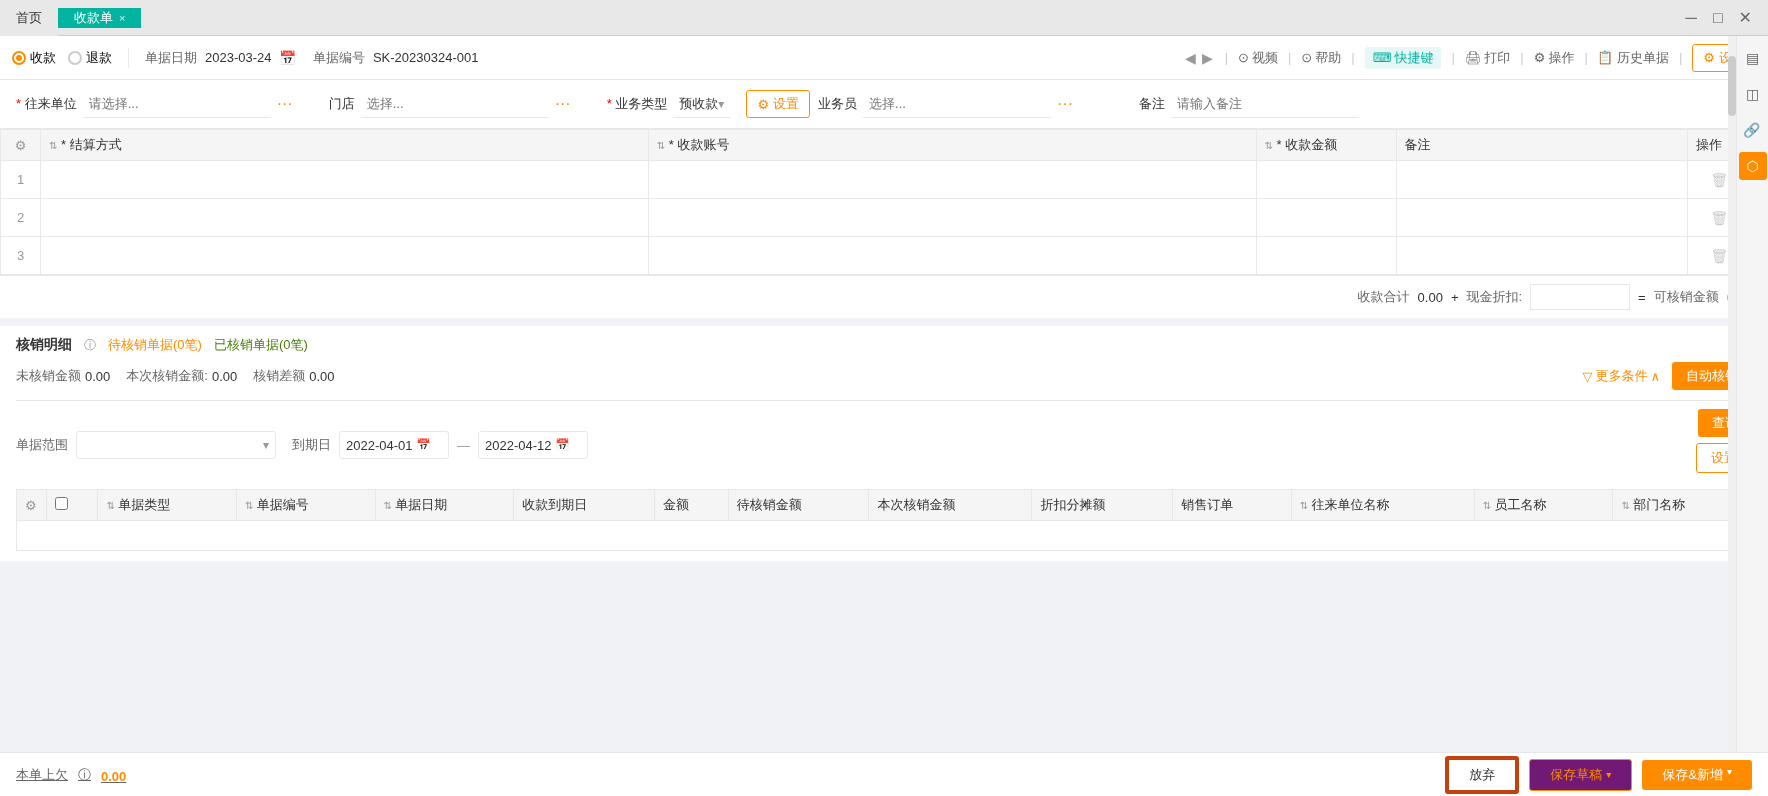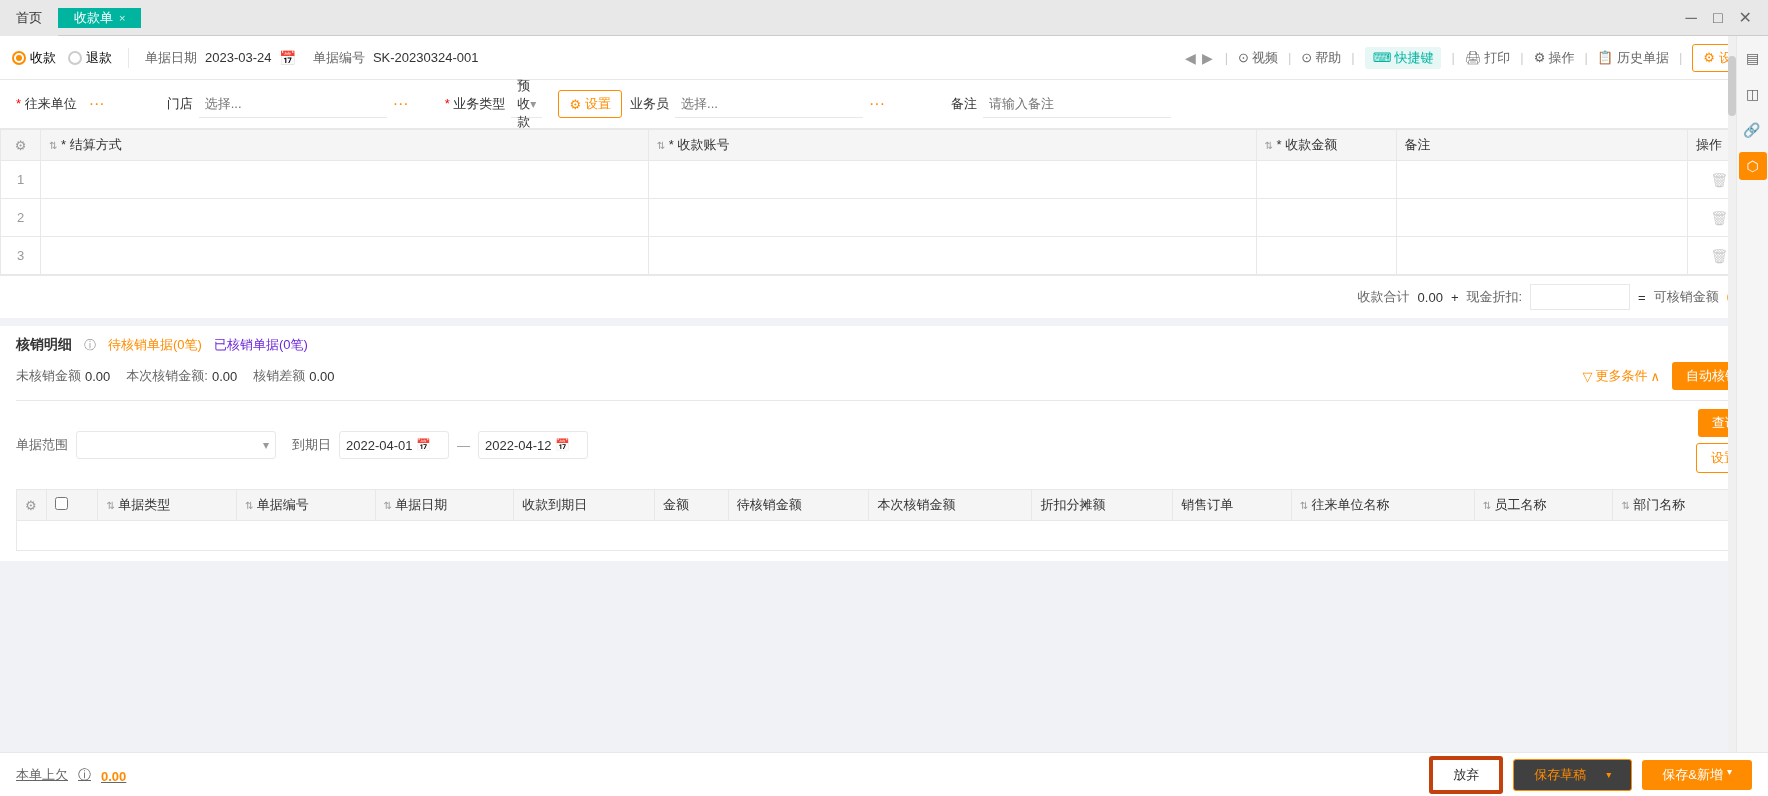--- a/index.html
+++ b/index.html
@@ -106,21 +106,21 @@
 
     
     .section-gap { height: 8px; background: #f0f2f5; }
 
     
     .hexiao-section { background: #fff; padding: 10px 16px; }
     .hexiao-header { display: flex; align-items: center; gap: 12px; margin-bottom: 8px; }
     .hexiao-title { font-size: 14px; font-weight: bold; color: #333; }
     .hexiao-info-icon { color: #999; font-size: 12px; cursor: pointer; }
     .hexiao-tab { color: #ff8c00; cursor: pointer; font-size: 13px; }
-    .hexiao-tab.inactive { color: #6d28d9; }
+    .hexiao-tab.inactive { color: #4d7c0f; }
     .hexiao-stats { display: flex; align-items: center; gap: 16px; margin-bottom: 10px; }
     .stat-item { display: flex; align-items: center; gap: 4px; color: #666; font-size: 13px; }
     .stat-value { color: #333; }
     .hexiao-filter-row {
       display: flex; align-items: center; justify-content: flex-end; gap: 12px; margin-bottom: 8px;
     }
     .filter-link { color: #ff8c00; cursor: pointer; font-size: 13px; display: flex; align-items: center; gap: 3px; }
     .auto-btn {
       background: #ff8c00; color: #fff; border: none; padding: 5px 14px;
       border-radius: 3px; cursor: pointer; font-size: 13px;
@@ -168,22 +168,22 @@
       display: flex; align-items: center; justify-content: space-between; height: 44px;
     }
     .footer-left { display: flex; align-items: flex-end; gap: 10px; color: #666; text-decoration: underline; }
     .footer-value { color: #ff8c00; font-weight: bold; }
     .footer-right { display: flex; align-items: center; gap: 10px; }
     .btn-abandon {
       background: #fff; border: 4px solid #c2410c; color: #333; padding: 6px 20px;
       border-radius: 3px; cursor: pointer; font-size: 13px;
     }
     .btn-save-draft {
-      background: #404040; border: 1px solid #ff8c00; color: #ff8c00; padding: 6px 20px;
-      border-radius: 3px; cursor: pointer; font-size: 13px; display: flex; align-items: center; gap: 20px;
+      background: #701a75; border: 1px solid #ff8c00; color: #ff8c00; padding: 6px 20px;
+      border-radius: 3px; cursor: pointer; font-size: 13px; display: flex; align-items: center; gap: 4px;
     }
     .btn-save-new {
       background: #ff8c00; border: none; color: #fff; padding: 6px 20px;
       border-radius: 3px; cursor: pointer; font-size: 13px; display: flex; align-items: flex-start; gap: 4px;
     }
     .btn-arrow { font-size: 10px; }
 
     
     .right-sidebar {
       position: fixed; right: 0; top: 36px; bottom: 44px; width: 32px;
@@ -290,20 +290,21 @@
 </div>
 
 <div class="form-area">
   <div class="form-row">
 
     <div class="form-field" style="flex:2.5;">
       <span class="field-label">
         <span class="required">*</span>
         <span>往来单位</span>
       </span>
+      <input class="field-input" type="text" placeholder="请选择..." style="">
       <span class="more-btn">···</span>
     </div>
     <div style="width:30px"></div>
 
     <div class="form-field" style="flex:2.5;">
       <span class="field-label">门店</span>
       <input class="field-input" type="text" style="color: rgb(153, 153, 153);" placeholder="选择...">
       <span class="more-btn">···</span>
     </div>
     <div style="width:30px"></div>

